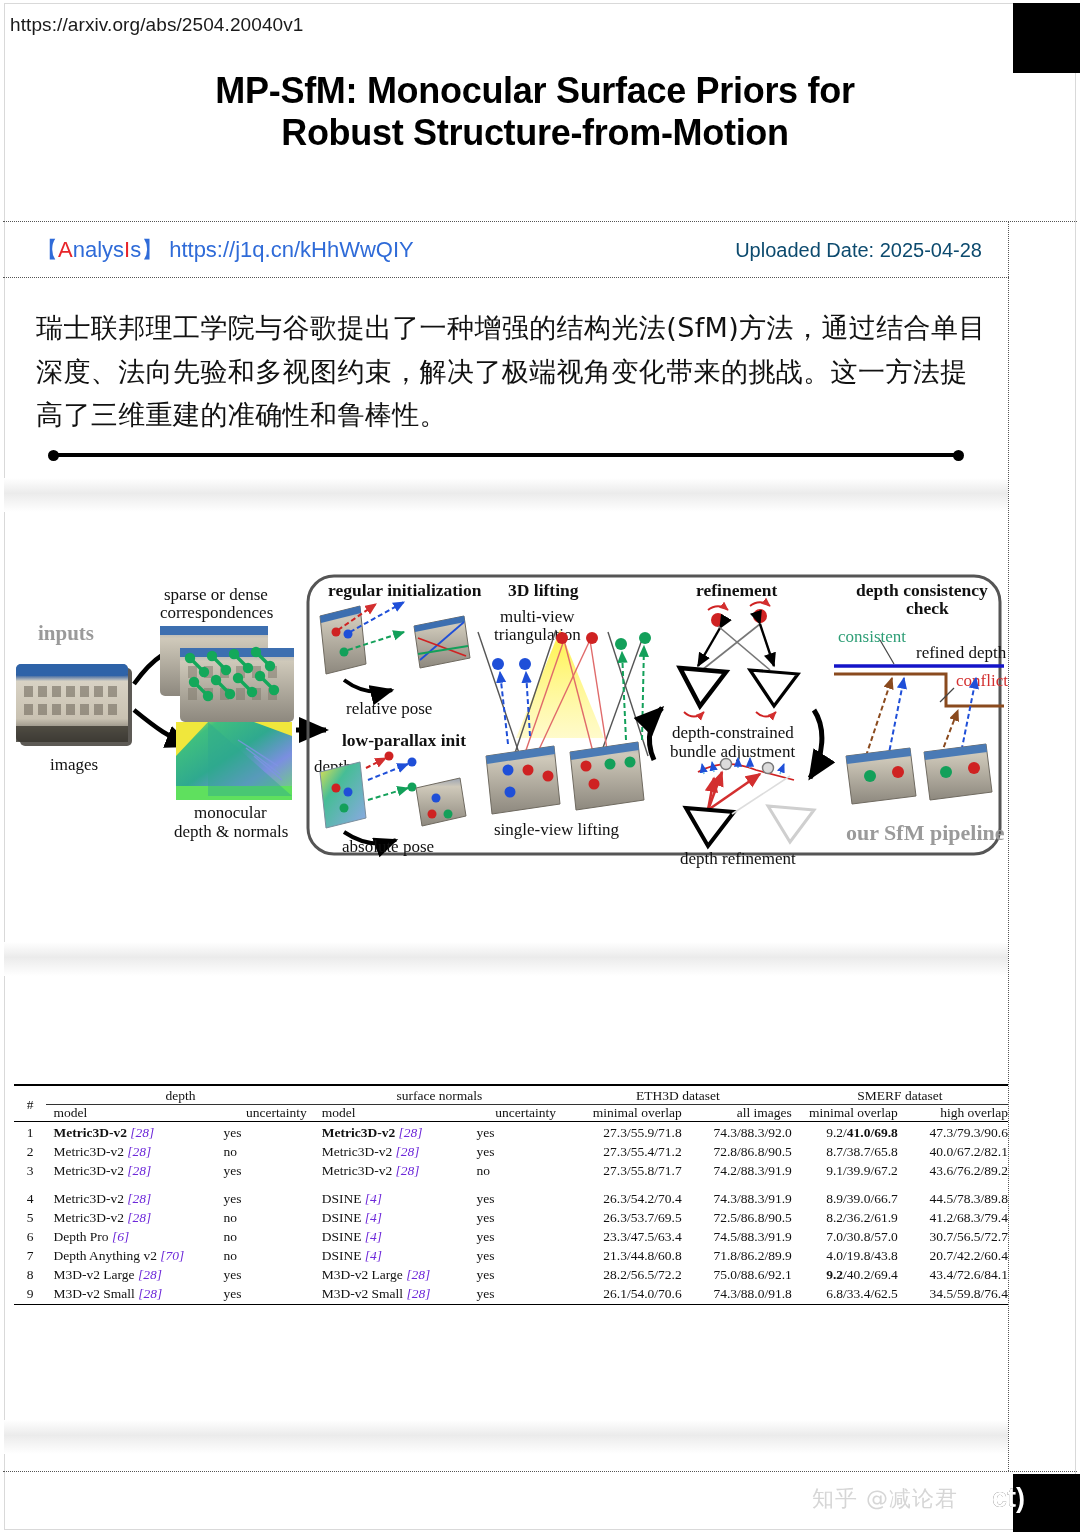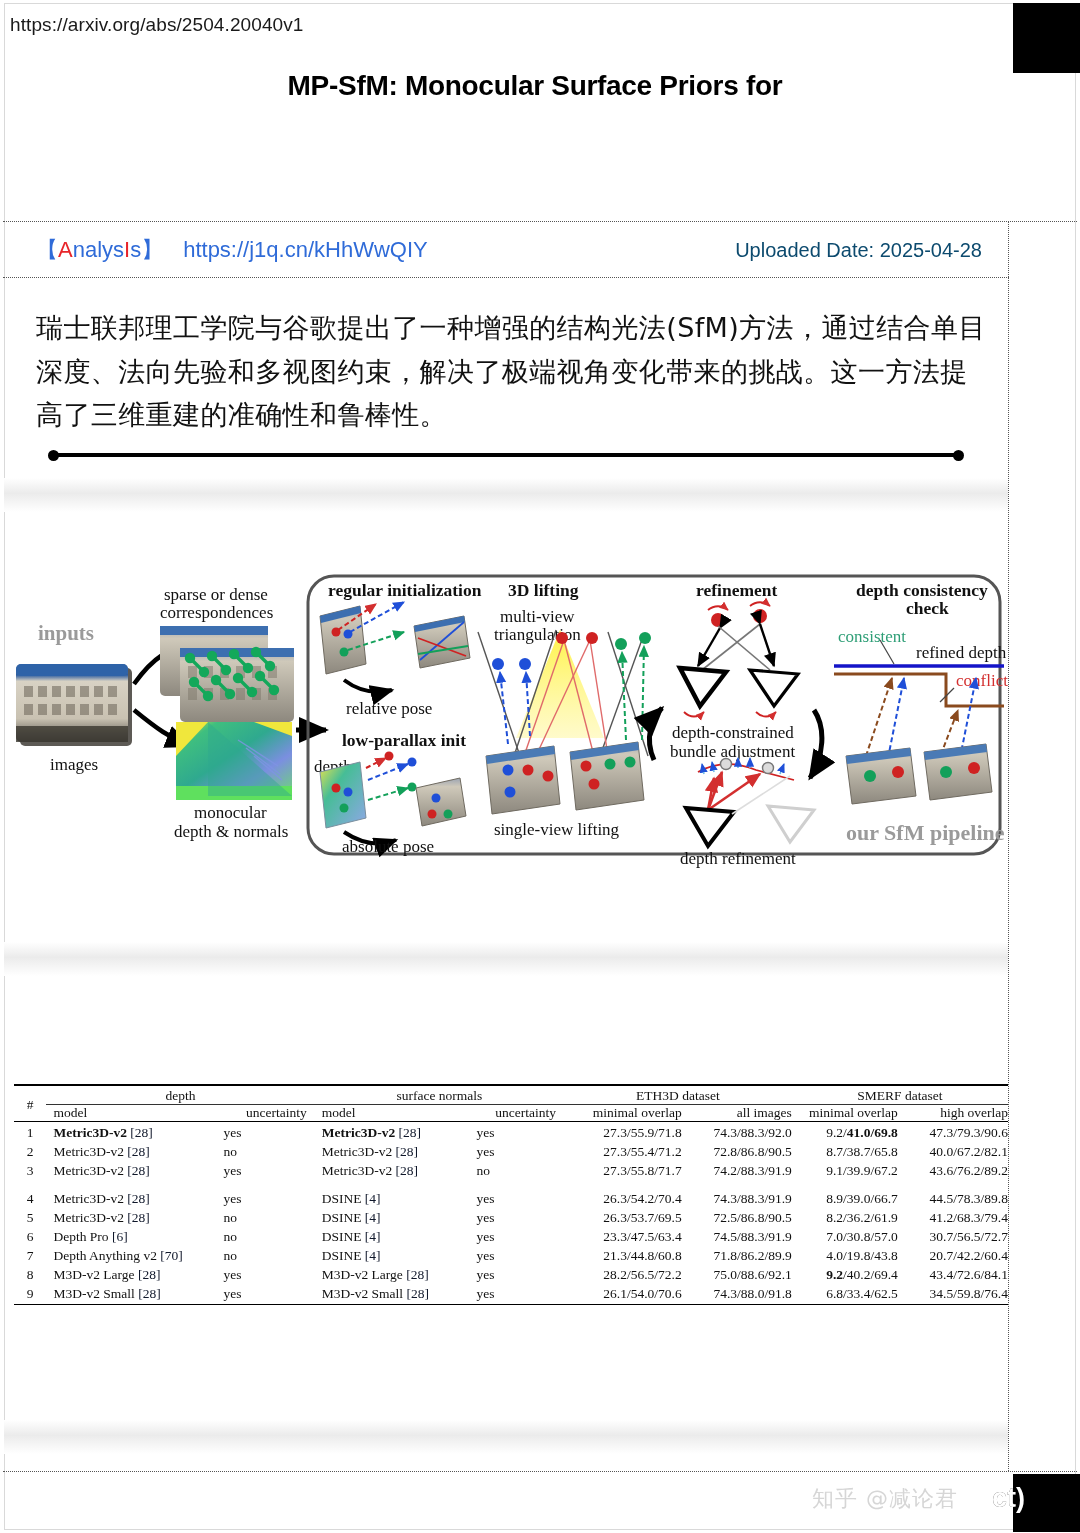--- a/index.html
+++ b/index.html
@@ -47,21 +47,21 @@
   }
 
   
   .title-block {
     position: absolute;
     left: 30px; top: 70px;
     width: 1010px;
     text-align: center;
   }
   .paper-title {
-    font-size: 28px; font-weight: 700; color: #000;
+    font-size: 36px; font-weight: 700; color: #000;
     line-height: 1.17; letter-spacing: -0.3px;
   }
   .paper-authors {
     margin-top: 20px;
     font-size: 19px; color: #1a1a1a; font-weight: 400;
   }
 
   
   .dot-h {
     position: absolute; left: 3px; width: 1074px;
@@ -79,21 +79,21 @@
   
   .analysis-strip {
     position: absolute;
     left: 36px; top: 228px;
     width: 960px; height: 44px;
     display: flex; align-items: center; justify-content: space-between;
   }
   .analysis-link { font-size: 22px; white-space: nowrap; }
   .br-blue { color: #2f6bd8; }
   .br-red  { color: #e8252a; }
-  .a-url   { color: #2f6bd8; margin-left: 20px; }
+  .a-url   { color: #2f6bd8; margin-left: 6px; }
   .uploaded {
     font-size: 20px; color: #0c4a6e; white-space: nowrap;
     padding-right: 14px;
   }
 
   
   .summary {
     position: absolute;
     left: 36px; top: 306px;
     width: 956px;
@@ -164,21 +164,21 @@
   .hash-cell {
     text-align: center; vertical-align: middle;
     font-size: 13.5px;
     width: 34px;
   }
   td.L { text-align: left; padding-left: 7px !important; }
   td.R { text-align: right; padding-right: 8px !important; }
   td.C { text-align: right; }
   tr.data td { padding: 1.5px 0; font-size: 13.5px; }
   .bold { font-weight: bold; }
-  .cite { color: #0f172a; }
+  .cite { color: #6d28d9; font-style: italic; }
   .spacer-row td { height: 9px; }
 
   
   col.c-hash { width: 34px; }
   col.c-dm   { width: 176px; }
   col.c-du   { width: 100px; }
   col.c-nm   { width: 160px; }
   col.c-nu   { width: 96px; }
   col.c-e1   { width: 120px; }
   col.c-e2   { width: 112px; }
@@ -231,20 +231,21 @@
   <div class="card-frame"></div>
 
   <div class="header-row">
     <span class="arxiv-url">https://arxiv.org/abs/2504.20040v1</span>
   </div>
   <div class="black-box"></div>
 
   <div class="title-block">
     <div class="paper-title">
       <span>MP-SfM: Monocular Surface Priors for</span><br>
+      <span>Robust Structure-from-Motion</span>
     </div>
   </div>
 
   <div class="dot-h sep-top"></div>
   <div class="dot-h sep-mid"></div>
   <div class="dot-h sep-bot"></div>
   <div class="dot-v"></div>
 
   <div class="analysis-strip">
     <span class="analysis-link">

